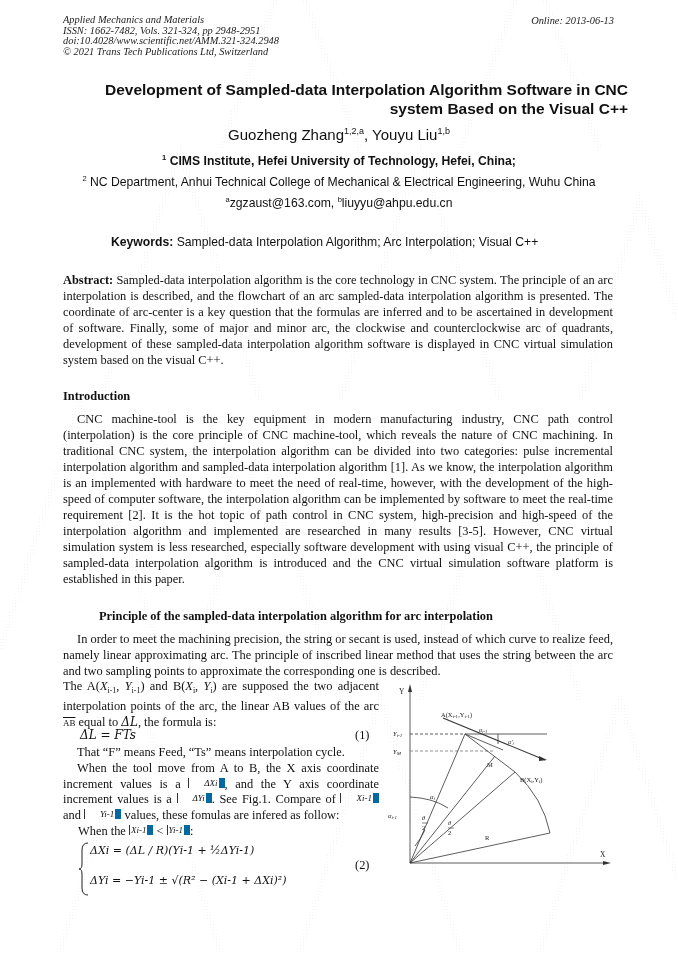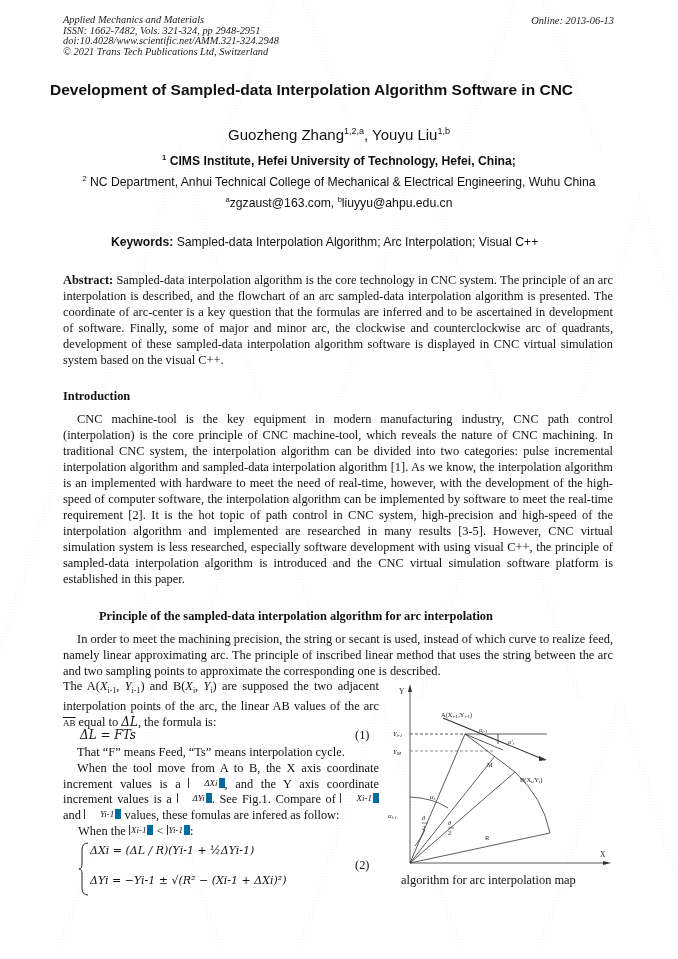--- a/index.html
+++ b/index.html
@@ -3,21 +3,21 @@
 <meta charset="utf-8">
 <style>
   html, body { margin: 0; padding: 0; }
   body {
     width: 678px; height: 959px; background: #ffffff; position: relative; overflow: hidden;
     font-family: "Liberation Serif", "DejaVu Serif", serif; color: #111;
   }
   .watermark { position: absolute; inset: 0; pointer-events: none; }
   .hdr { position: absolute; left: 63px; top: 15px; font-style: italic; font-size: 10.4px; line-height: 10.6px; color: #222; }
   .hdr-right { position: absolute; right: 64px; top: 15px; font-style: italic; font-size: 10.4px; color: #222; }
-  .title { position: absolute; left: 50px; width: 578px; top: 80px; text-align: left;
+  .title { position: absolute; left: 50px; width: 578px; top: 80px; text-align: right;
     font-family: "Liberation Sans", "DejaVu Sans", sans-serif; font-weight: bold; font-size: 15.5px; line-height: 19px; color: #111; }
   .authors { position: absolute; left: 0; width: 678px; top: 122px; text-align: center;
     font-family: "Liberation Sans", sans-serif; font-size: 15px; line-height: 18px; }
   .authors sup { font-size: 9px; }
   .affil { position: absolute; left: 0; width: 678px; text-align: center;
     font-family: "Liberation Sans", sans-serif; font-size: 12.2px; line-height: 14px; }
   .affil sup { font-size: 7.5px; }
   .keywords { position: absolute; left: 63px; top: 235px; font-family: "Liberation Sans", sans-serif; font-size: 12.2px; }
   .keywords b { font-weight: bold; padding-left: 48px; }
   .para { position: absolute; left: 63px; width: 550px; font-size: 12.4px; line-height: 16px; text-align: justify; }
@@ -58,20 +58,21 @@
 <div class="hdr">
   <div>Applied Mechanics and Materials</div>
   <div>ISSN: 1662-7482, Vols. 321-324, pp 2948-2951</div>
   <div>doi:10.4028/www.scientific.net/AMM.321-324.2948</div>
   <div>© 2021 Trans Tech Publications Ltd, Switzerland</div>
 </div>
 <div class="hdr-right">Online: 2013-06-13</div>
 
 <div class="title">
   <div>Development of Sampled-data Interpolation Algorithm Software in CNC</div>
+  <div>system Based on the Visual C++</div>
 </div>
 
 <div class="authors">
   <span>Guozheng Zhang</span><sup>1,2,a</sup><span>, </span><span>Youyu Liu</span><sup>1,b</sup>
 </div>
 
 <div class="affil" style="top:151px;font-weight:bold;">
   <sup>1</sup><span> CIMS Institute, Hefei University of Technology, Hefei, China;</span>
 </div>
 <div class="affil" style="top:172px;">
@@ -169,14 +170,13 @@
     <text x="63" y="155" font-size="6.5">2</text>
     <text x="100" y="160" font-size="6.5">R</text>
   </g>
   <g stroke="#333" stroke-width="0.6">
     <line x1="37" y1="143" x2="43" y2="143"></line>
     <line x1="63" y1="148" x2="69" y2="148"></line>
   </g>
 </svg>
 
 <div class="caption">
-  <div>algorithm for arc interpolation map</div>
 </div>
 
 </body></html>

